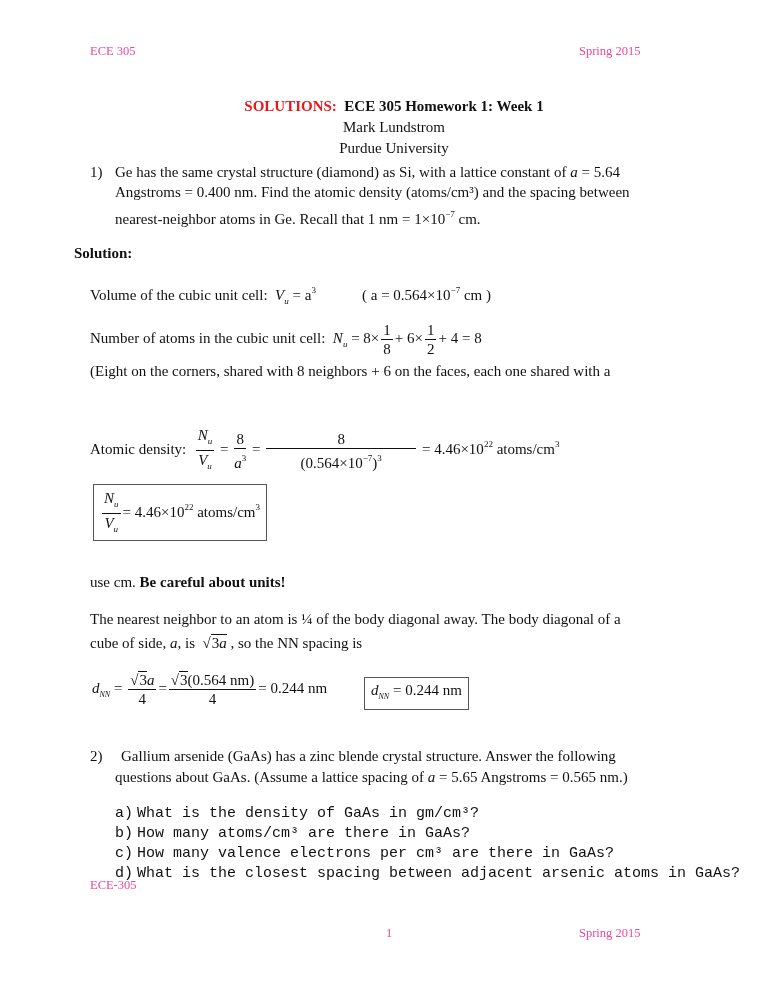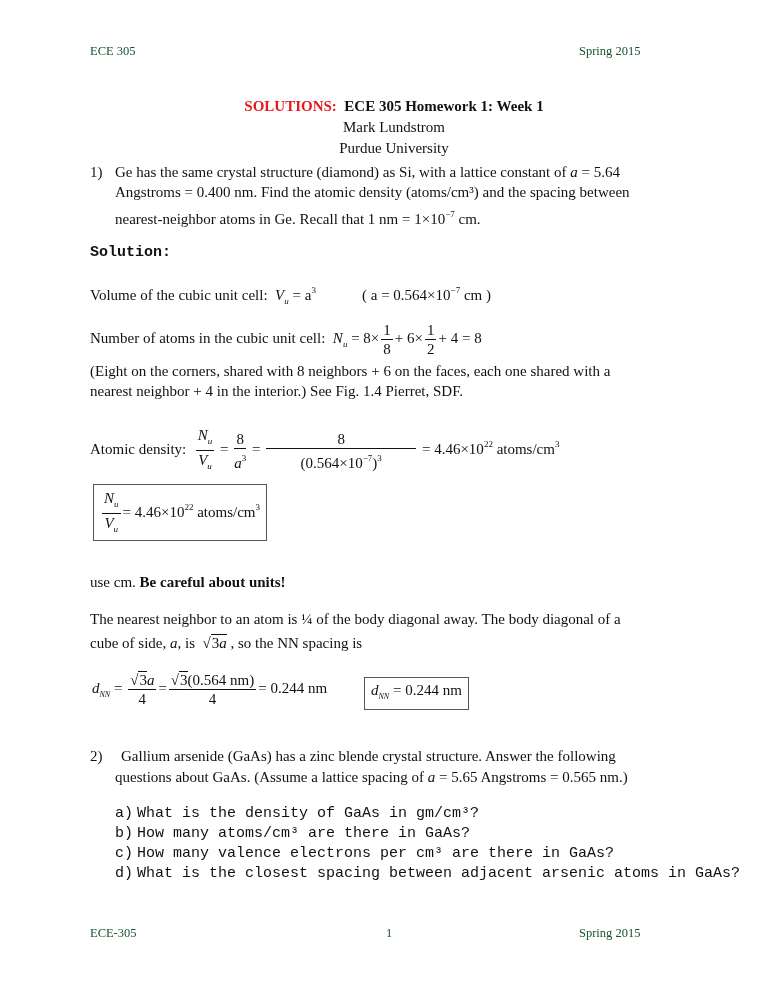--- a/index.html
+++ b/index.html
@@ -1,19 +1,19 @@
 <!DOCTYPE html>
 <html><head>
 <meta charset="utf-8">
 <style>
   html, body { margin: 0; padding: 0; background: #ffffff; }
   body { width: 768px; height: 994px; position: relative; overflow: hidden;
          font-family: "Liberation Serif", "DejaVu Serif", serif; color: #111; }
   .page { position: absolute; inset: 0; }
-  .hdr, .ftr { position: absolute; font-size: 12.5px; color: #14532d; }
+  .hdr, .ftr { position: absolute; font-size: 12.5px; color: #ec4899; }
   .txt { position: absolute; font-size: 15px; line-height: 20px; color: #111; white-space: nowrap; }
   .center { left: 10px; width: 768px; text-align: center; }
   .b { font-weight: bold; }
   .red { color: #e8191c; }
   .it { font-style: italic; }
   .math { font-family: "Liberation Serif", serif; font-size: 15px; }
   .sub { font-size: 9px; font-style: italic; vertical-align: -4px; }
   .sup { font-size: 9px; vertical-align: 7px; }
   .frac { display: inline-block; vertical-align: middle; text-align: center; margin: 0 2px; }
   .frac > span { display: block; line-height: 18px; }
@@ -41,38 +41,37 @@
 
   <div class="txt" style="left:90px; top:162px;">1)</div>
   <div class="txt" style="left:115px; top:162px;">
     <span>Ge has the same crystal structure (diamond) as Si, with a lattice constant of </span><span class="it">a</span><span> =  5.64</span>
   </div>
   <div class="txt" style="left:115px; top:182px;">Angstroms = 0.400 nm.  Find the atomic density (atoms/cm³) and the spacing between</div>
   <div class="txt" style="left:115px; top:204px;">
     <span>nearest-neighbor atoms in Ge.  Recall that 1 nm = </span><span class="math">1×10</span><span class="sup">−7</span><span> cm.</span>
   </div>
 
-  <div class="txt b" style="left:90px; top:243px;font-family:Liberation Mono, monospace;">Solution:</div>
+  <div class="txt b" style="left:74px; top:243px;">Solution:</div>
 
   <div class="txt" style="left:90px; top:280px;">
     <span>Volume of the cubic unit cell:</span>&nbsp;
     <span class="math it">V</span><span class="sub">u</span>
     <span class="math">= a</span><span class="sup">3</span>
   </div>
   <div class="txt math" style="left:362px; top:280px;">
     <span>( a = 0.564×10</span><span class="sup">−7</span><span> cm )</span>
   </div>
 
   <div class="txt" style="left:90px; top:320px; line-height:36px;">
     <span>Number of atoms in the cubic unit cell:</span>&nbsp;
     <span class="math it">N</span><span class="sub">u</span>
     <span class="math">= 8×</span><span class="frac math"><span class="num">1</span><span>8</span></span><span class="math">+ 6×</span><span class="frac math"><span class="num">1</span><span>2</span></span><span class="math">+ 4 = 8</span>
   </div>
   <div class="txt" style="left:90px; top:361px;">(Eight on the corners, shared with 8 neighbors + 6 on the faces, each one shared with a</div>
-  <div class="txt" style="left:90px; top:381px;">nearest neighbor + 4 in the interior.)  See Fig. 1.4 Pierret, SDF.</div>
 
   <div class="txt" style="left:90px; top:424px; line-height:40px;">
     <span>Atomic density:</span>&nbsp;
     <span class="frac math it"><span class="num"><span>N</span><span class="sub">u</span></span><span><span>V</span><span class="sub">u</span></span></span>
     <span class="math">=</span>
     <span class="frac math"><span class="num">8</span><span><span class="it">a</span><span class="sup">3</span></span></span>
     <span class="math">=</span>
     <span class="frac math" style="min-width:150px;"><span class="num">8</span><span><span>(0.564×10</span><span class="sup">−7</span><span>)</span><span class="sup">3</span></span></span>
     <span class="math">= 4.46×10</span><span class="sup">22</span><span class="math"> atoms/cm</span><span class="sup">3</span>
   </div>
@@ -113,16 +112,16 @@
   <div class="list-item" style="left:115px; top:824px;">
     <span class="lbl">b)</span><span>How many atoms/cm³ are there in GaAs?</span>
   </div>
   <div class="list-item" style="left:115px; top:844px;">
     <span class="lbl">c)</span><span>How many valence electrons per cm³ are there in GaAs?</span>
   </div>
   <div class="list-item" style="left:115px; top:864px;">
     <span class="lbl">d)</span><span>What is the closest spacing between adjacent arsenic atoms in GaAs?</span>
   </div>
 
-  <div class="ftr" style="left:90px; top:926px;">ECE-305</div>
+  <div class="ftr" style="left:90px; top:878px;">ECE-305</div>
   <div class="ftr" style="left:386px; top:926px;">1</div>
   <div class="ftr" style="left:579px; top:926px;">Spring 2015</div>
 </div>
 
 </body></html>

